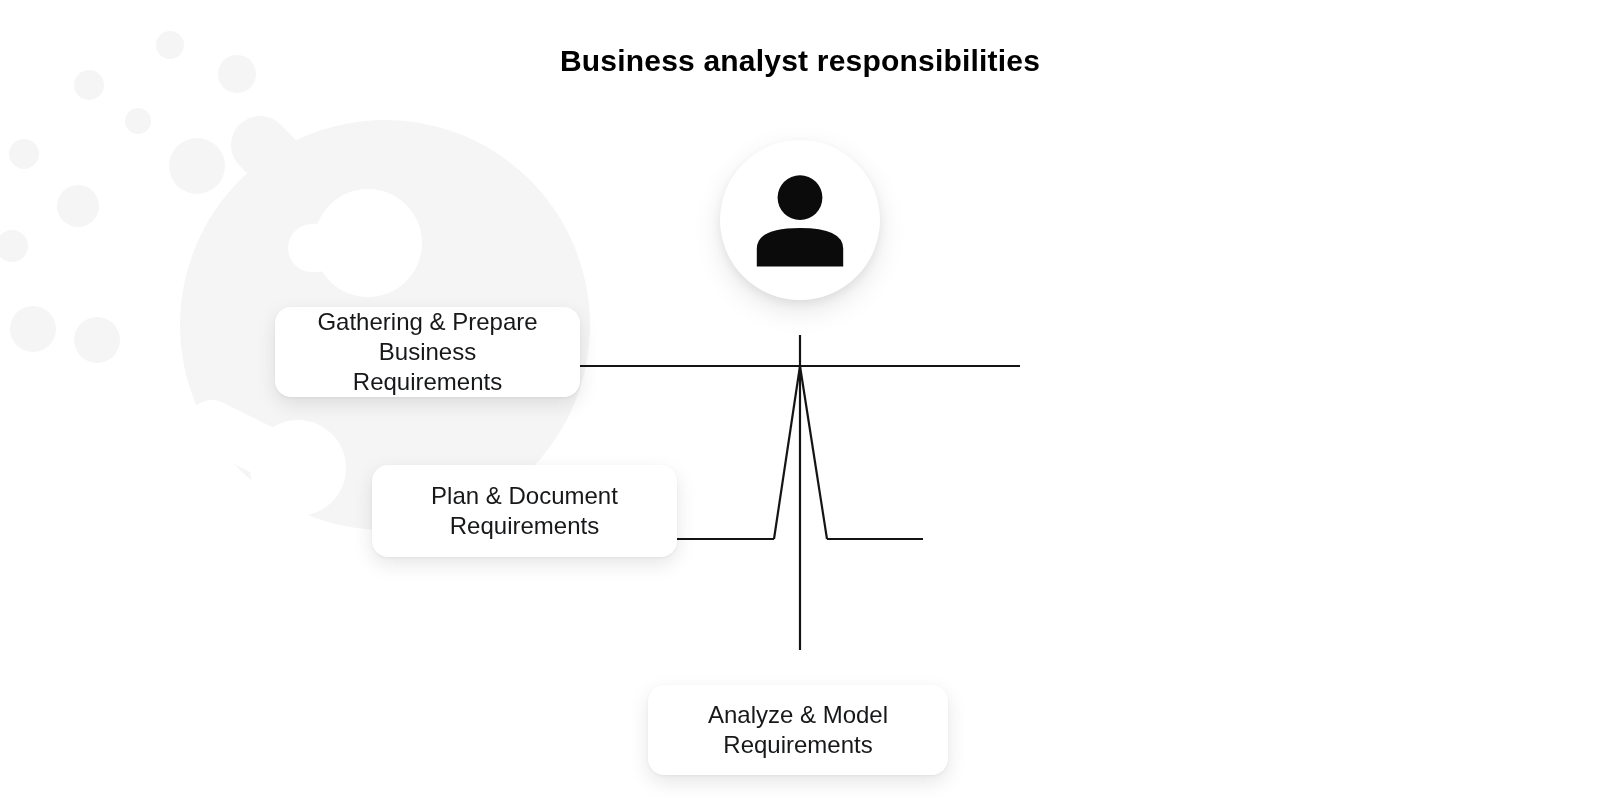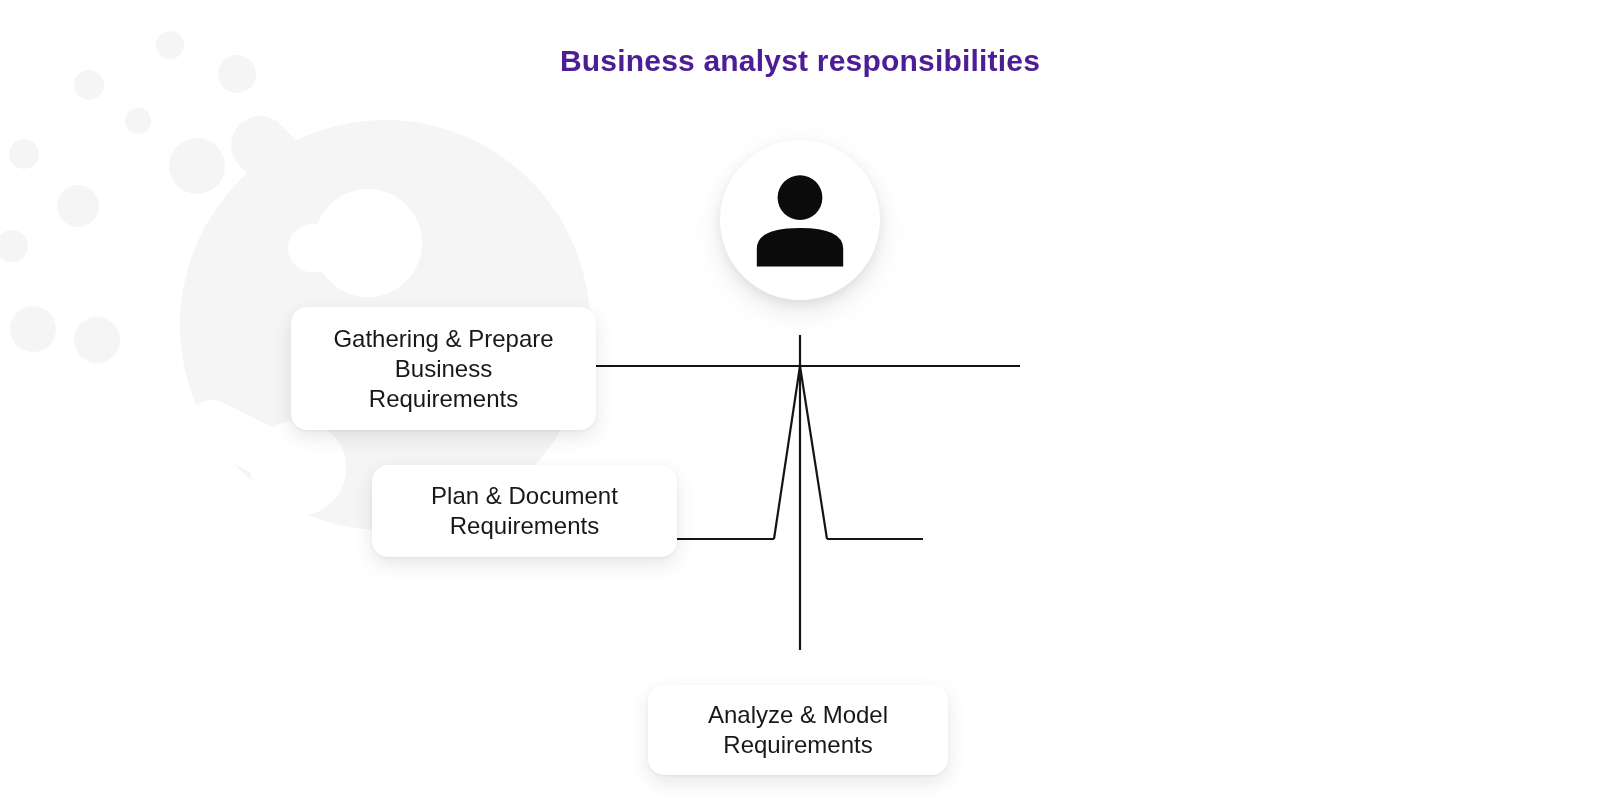--- a/index.html
+++ b/index.html
@@ -9,38 +9,38 @@
     overflow:hidden;
     background:#ffffff;
     font-family:"Liberation Sans","DejaVu Sans",sans-serif;
     color:#17181a;
   }
   .watermark{position:absolute;left:0;top:0;z-index:0;}
   .connectors{position:absolute;left:0;top:0;z-index:1;}
   .page-title{
     position:absolute;left:0;right:0;top:44px;z-index:2;
     text-align:center;
-    font-size:30px;font-weight:600;letter-spacing:.2px;color:#4c1d95;
+    font-size:30px;font-weight:600;letter-spacing:.2px;color:#000000;
   }
   .person-node{
     position:absolute;left:720px;top:140px;width:160px;height:160px;z-index:2;
     background:#ffffff;border-radius:50%;
     box-shadow:0 4px 10px rgba(0,0,0,0.06),0 10px 28px rgba(0,0,0,0.10);
     display:flex;align-items:center;justify-content:center;
   }
   .person-node svg{display:block;}
   .node{
     position:absolute;z-index:2;
     background:#ffffff;border-radius:16px;
     box-shadow:0 1px 3px rgba(0,0,0,0.05),0 7px 20px rgba(0,0,0,0.10);
     display:flex;align-items:center;justify-content:center;
     text-align:center;white-space:pre-line;
     font-size:24px;line-height:30px;font-weight:500;color:#17181a;
   }
-  .node-gathering{left:291px;top:307px;width:305px;height:123px;}
+  .node-gathering{left:275px;top:307px;width:305px;height:90px;}
   .node-acceptance{left:1020px;top:322px;width:305px;height:87px;}
   .node-plan{left:372px;top:465px;width:305px;height:92px;}
   .node-changes{left:923px;top:493px;width:305px;height:92px;}
   .node-analyze{left:648px;top:685px;width:300px;height:90px;}
 </style>
 </head>
 <body>
 
 <div class="canvas">
 

